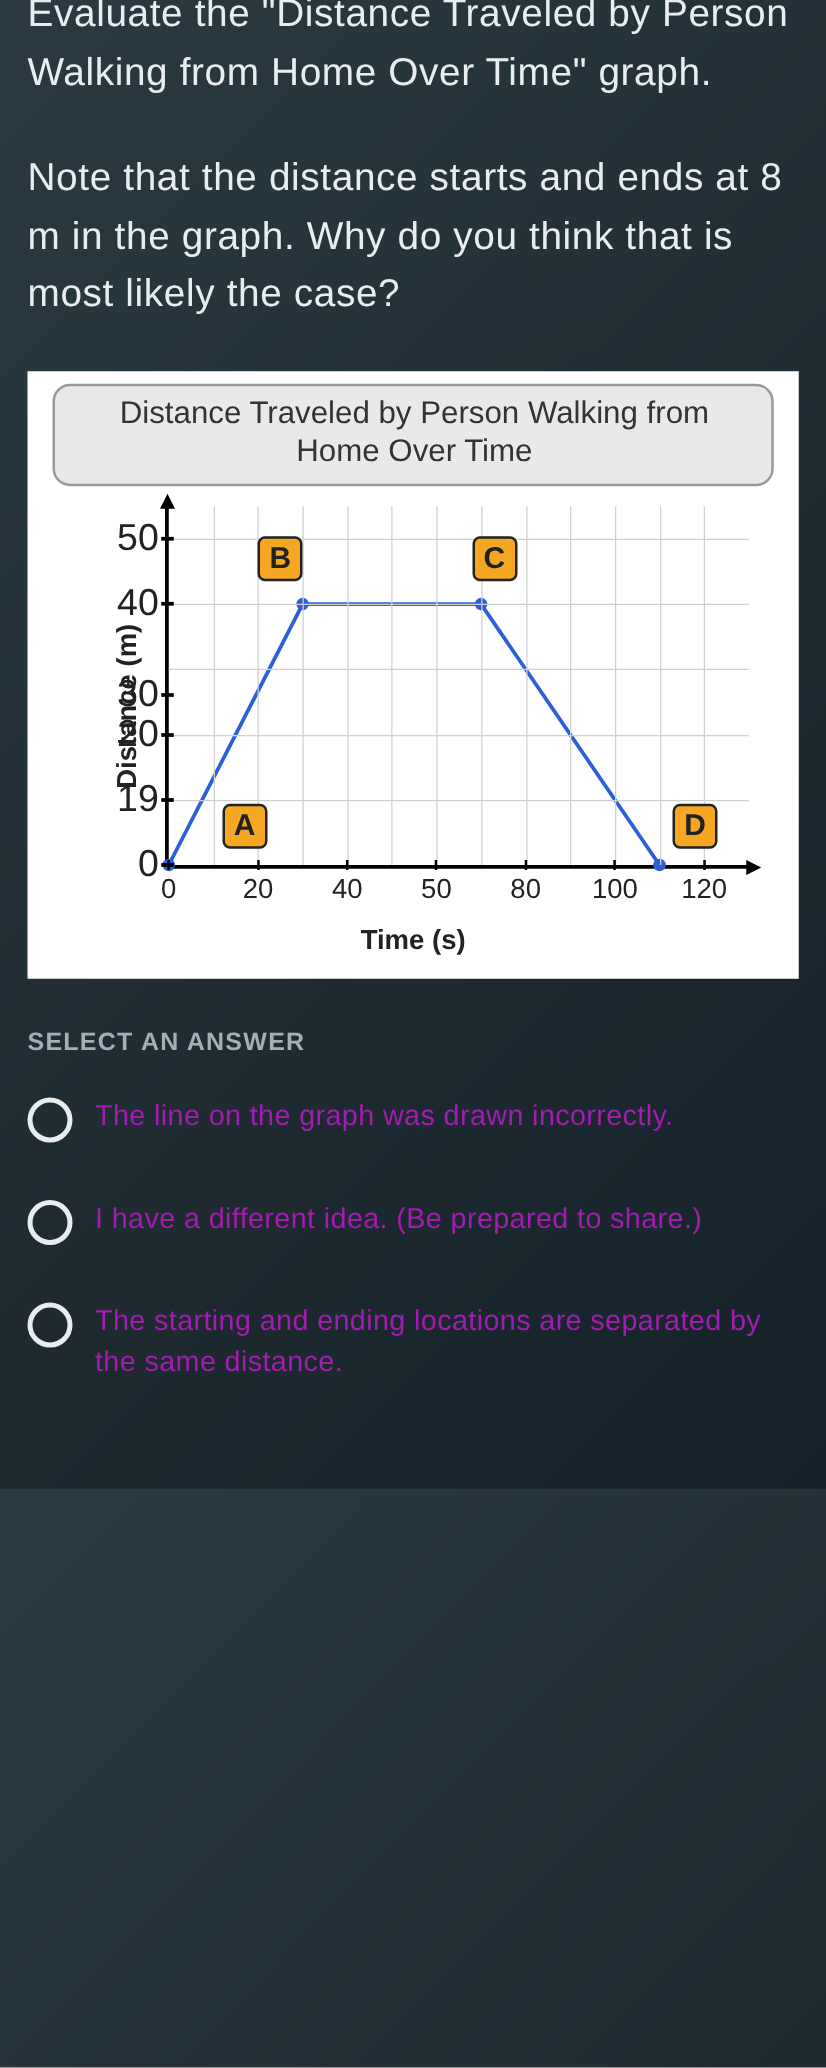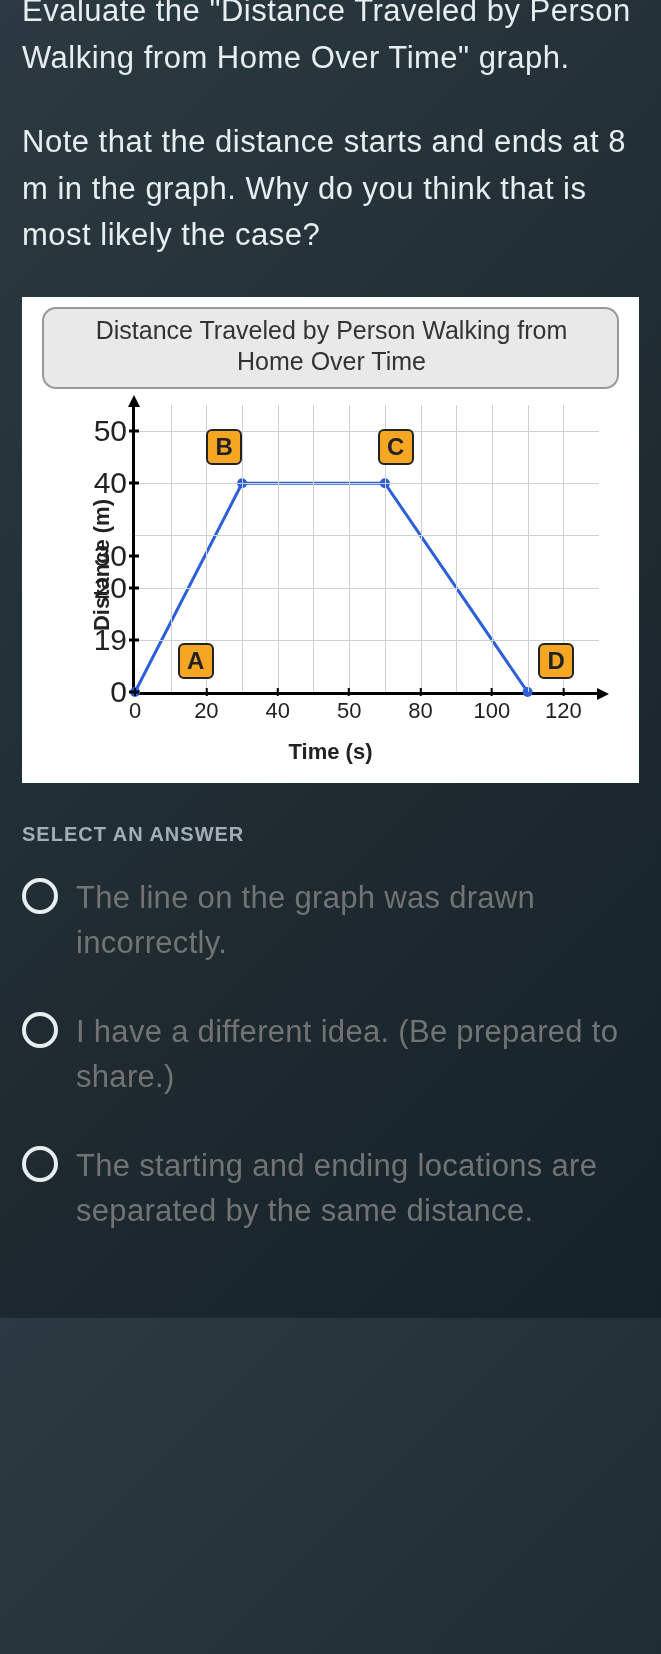--- a/index.html
+++ b/index.html
@@ -158,24 +158,24 @@
   }
   .radio {
     flex: 0 0 auto;
     width: 36px;
     height: 36px;
     border: 4px solid #e8eef0;
     border-radius: 50%;
     margin-top: 2px;
   }
   .option-text {
-    font-size: 31px;
+    font-size: 23px;
     line-height: 1.45;
     letter-spacing: 0.3px;
-    color: #737373;
+    color: #a21caf;
   }
 </style>
 </head>
 <body>
 
 <p class="prompt first">Evaluate the "Distance Traveled by Person Walking from Home Over Time" graph.</p>
 <p class="prompt">Note that the distance starts and ends at 8 m in the graph. Why do you think that is most likely the case?</p>
 
 <div class="chart-card">
   <div class="chart-title-pill">Distance Traveled by Person Walking from Home Over Time</div>

